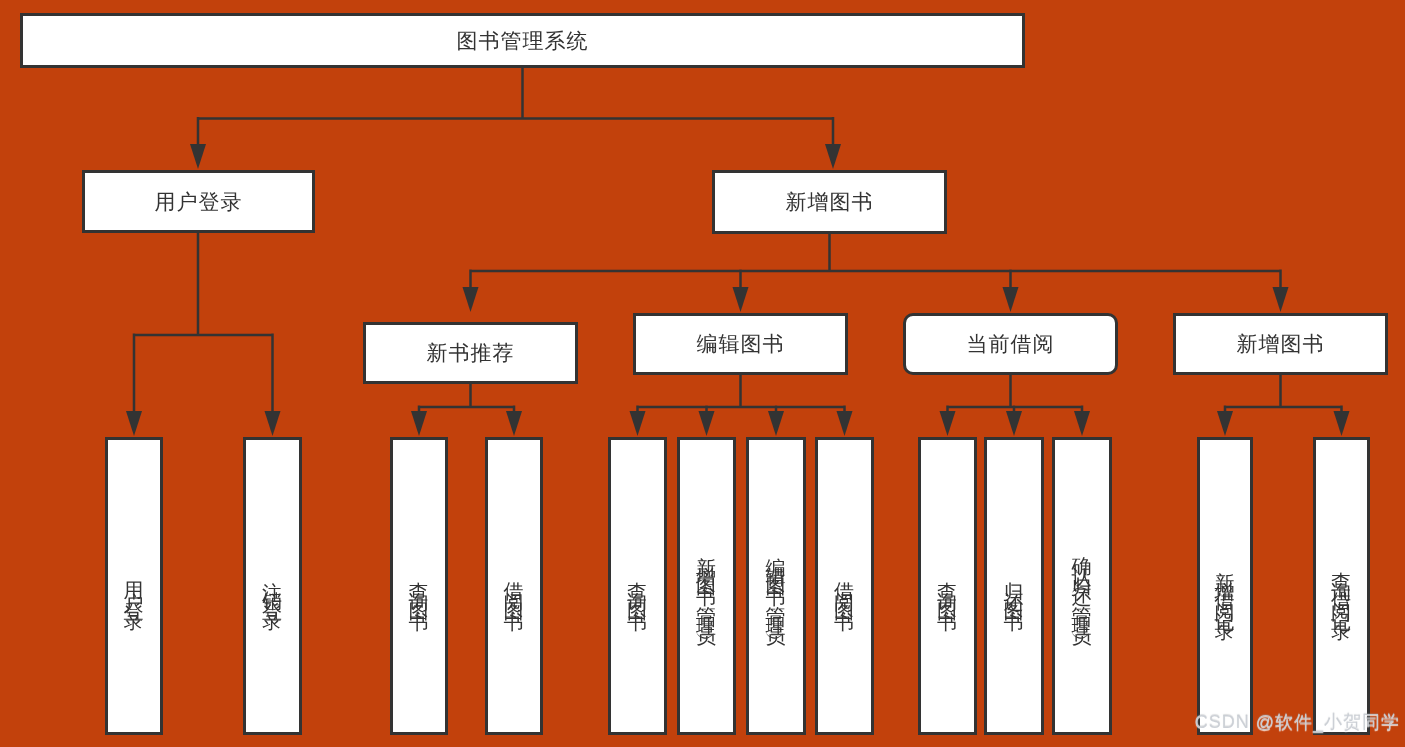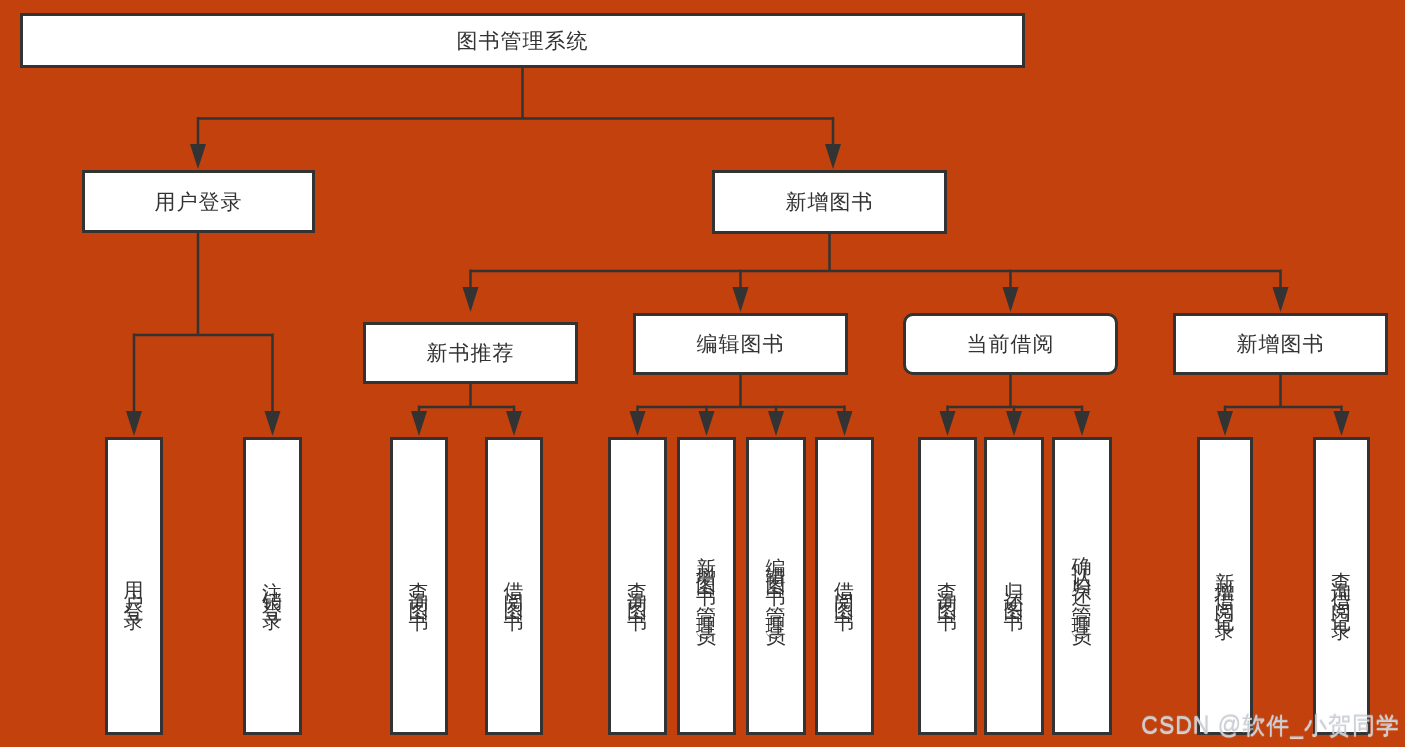--- a/index.html
+++ b/index.html
@@ -47,21 +47,21 @@
     text-orientation: mixed;
     letter-spacing: 10px;
     line-height: 1.1;
     white-space: nowrap;
   }
   .watermark {
     position: absolute;
     right: 5px;
     top: 710px;
     z-index: 3;
-    font-size: 23px;
+    font-size: 18px;
     color: rgba(200, 204, 210, 0.92);
     text-shadow: 0 1px 1px rgba(255,255,255,0.85), 0 -1px 1px rgba(150,155,160,0.35);
     white-space: nowrap;
     letter-spacing: 1px;
   }
 </style>
 </head>
 <body>
 
 <div class="canvas">

